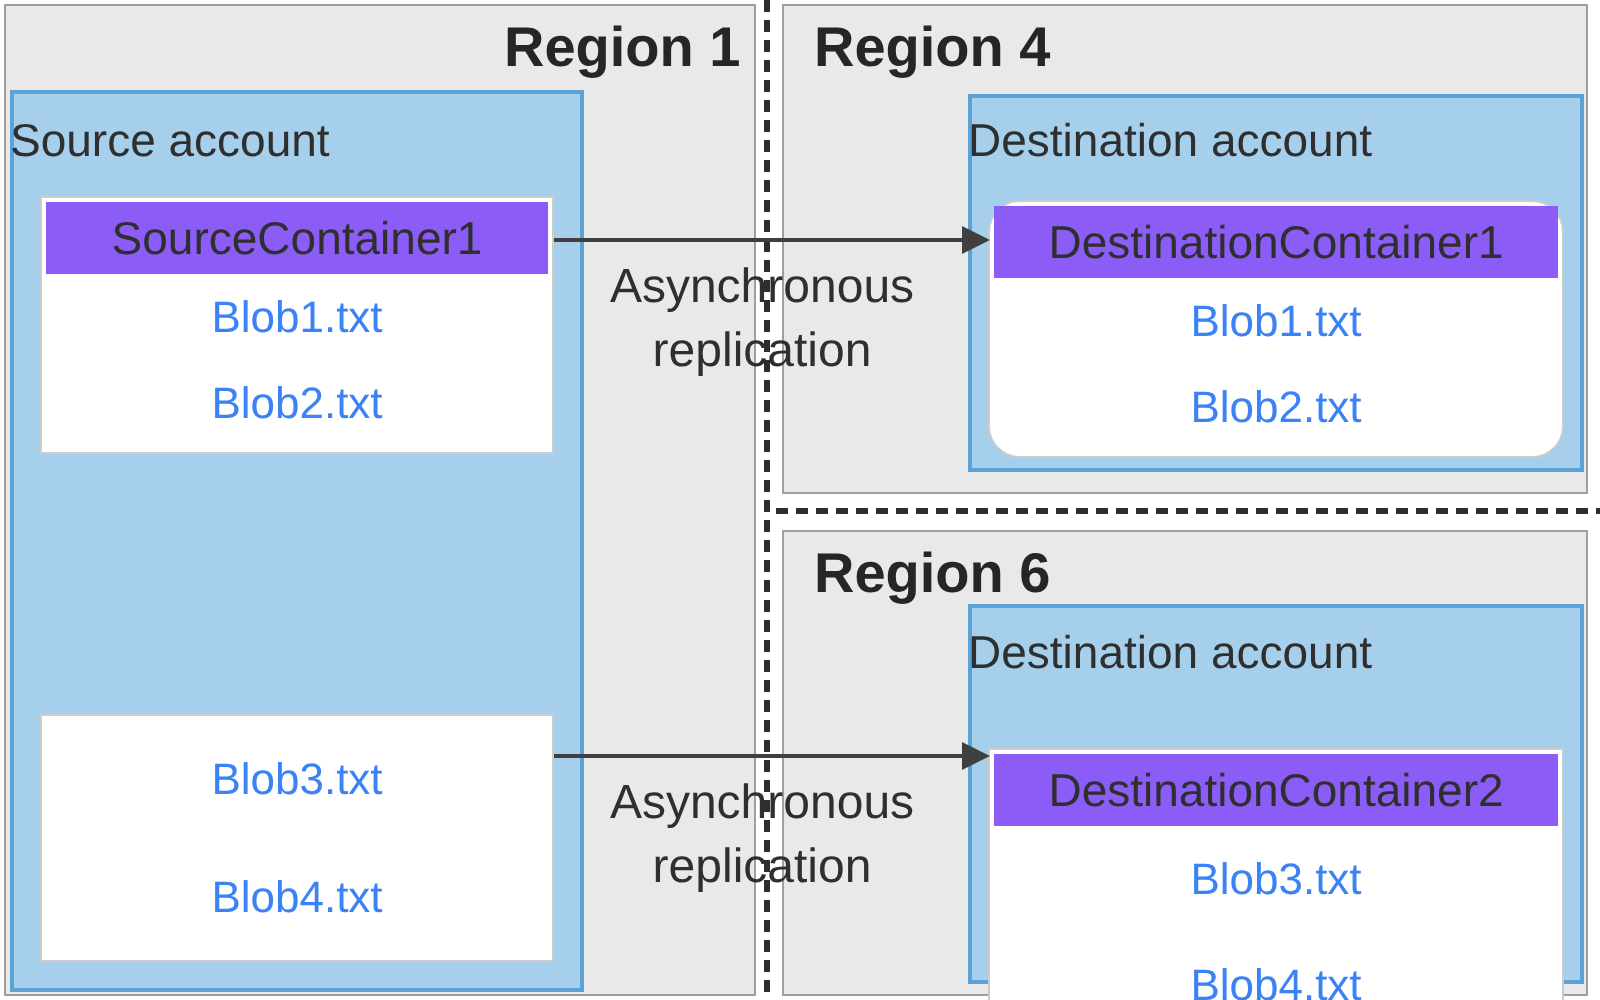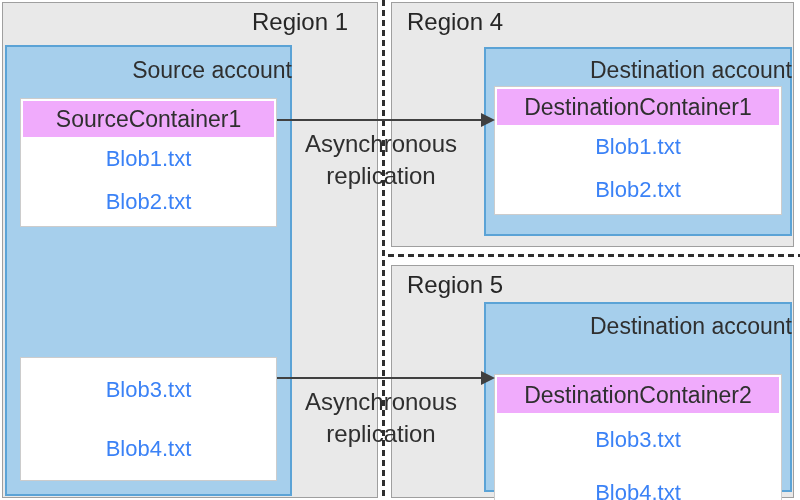--- a/index.html
+++ b/index.html
@@ -16,62 +16,62 @@
   .region {
     position: absolute;
     background: #e9e9e9;
     border: 1px solid #9f9f9f;
   }
   .region-1 { left: 2px; top: 2px; width: 376px; height: 496px; }
   .region-2 { left: 391px; top: 2px; width: 403px; height: 245px; }
   .region-3 { left: 391px; top: 265px; width: 403px; height: 233px; }
   .region-title {
     position: absolute;
-    font-size: 24px;
-    font-weight: 400;
+    font-size: 28px;
+    font-weight: 700;
     color: #262626;
     white-space: nowrap;
   }
   .region-title-1 { left: 252px; top: 8px; }
   .region-title-2 { left: 407px; top: 8px; }
   .region-title-3 { left: 407px; top: 271px; }
 
   .account {
     position: absolute;
     background: #a6cfec;
     border: 2px solid #5ba3d6;
   }
   .source-account { left: 5px; top: 45px; width: 287px; height: 451px; }
   .dest-account-1 { left: 484px; top: 47px; width: 308px; height: 189px; }
   .dest-account-2 { left: 484px; top: 302px; width: 308px; height: 190px; }
   .account-label {
     position: absolute;
     font-size: 23px;
     line-height: 28px;
-    text-align: right;
+    text-align: left;
     color: #2f2f2f;
   }
   .source-account-label { left: 5px; top: 56px; width: 287px; }
   .dest-account-1-label { left: 484px; top: 56px; width: 308px; }
   .dest-account-2-label { left: 484px; top: 312px; width: 308px; }
 
   .container-box {
     position: absolute;
     background: #ffffff;
     border: 1px solid #cccccc;
     padding: 2px;
     display: flex;
     flex-direction: column;
   }
   .sc1 { left: 20px; top: 98px;  width: 257px; height: 129px; }
-  .dc1 { left: 494px; top: 86px; width: 288px; height: 129px; }
+  .dc1 { left: 494px; top: 100px; width: 288px; height: 129px; border-radius: 16px; }
   .sc2 { left: 20px; top: 357px; width: 257px; height: 124px; }
   .dc2 { left: 494px; top: 357px; width: 288px; height: 148px; margin-top: 17px; }
   .container-header {
-    background: #f0abfc;
+    background: #8b5cf6;
     height: 36px;
     line-height: 36px;
     text-align: center;
     font-size: 23px;
     color: #2f2f2f;
     flex: none;
   }
   .blob {
     flex: 1;
     display: flex;
@@ -140,21 +140,21 @@
   <div class="account-label dest-account-1-label">Destination account</div>
 
   <div class="account dest-account-2"></div>
   <div class="account-label dest-account-2-label">Destination account</div>
 
   <div class="dash-v"></div>
   <div class="dash-h"></div>
 
   <div class="region-title region-title-1">Region 1</div>
   <div class="region-title region-title-2">Region 4</div>
-  <div class="region-title region-title-3">Region 5</div>
+  <div class="region-title region-title-3">Region 6</div>
 
   <div class="container-box sc1">
     <div class="container-header">SourceContainer1</div>
     <div class="blob">Blob1.txt</div>
     <div class="blob">Blob2.txt</div>
   </div>
 
   <div class="container-box sc2">
     <div class="blob">Blob3.txt</div>
     <div class="blob">Blob4.txt</div>

